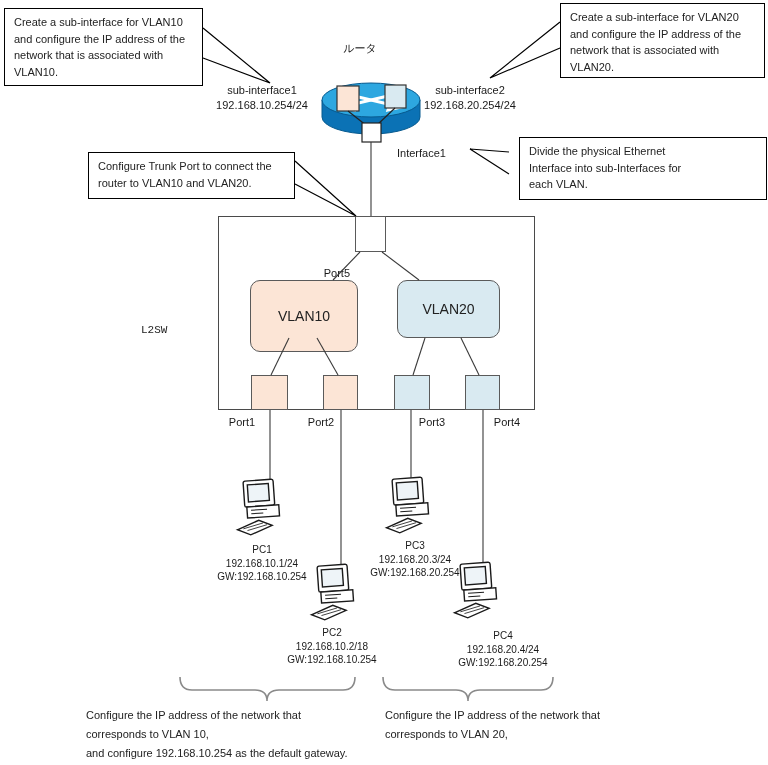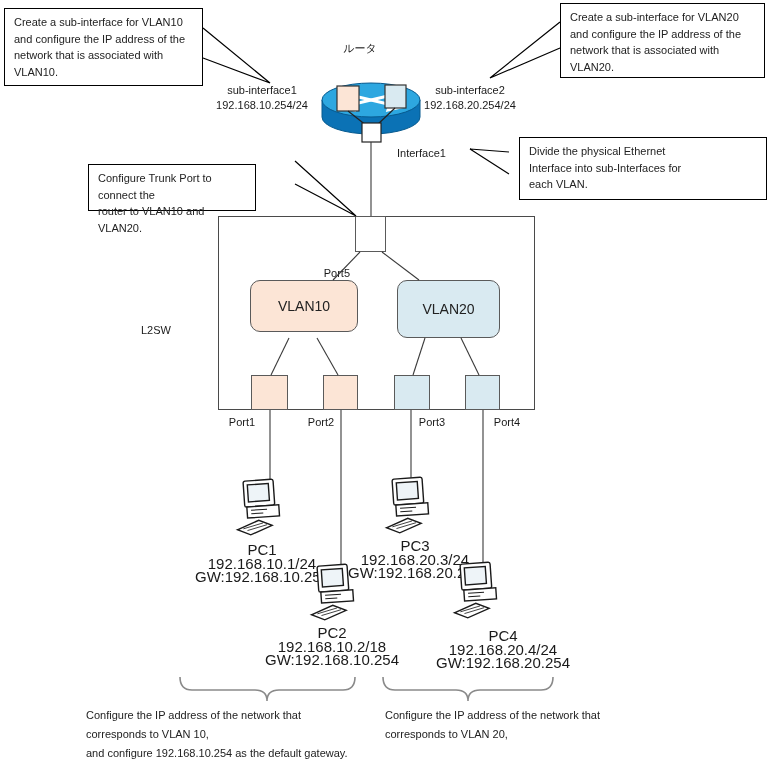--- a/index.html
+++ b/index.html
@@ -14,21 +14,21 @@
   }
   .lbl{position:absolute;font-size:11px;line-height:13px;color:#1a1a1a;white-space:nowrap;}
   .center{text-align:center;}
   .right{text-align:right;}
   .box{position:absolute;box-sizing:border-box;border:1px solid #4a4a4a;background:#fff;}
   .vlanbox{
     position:absolute;box-sizing:border-box;border:1px solid #5a5a5a;border-radius:10px;
     display:flex;align-items:center;justify-content:center;font-size:14px;color:#222;
   }
   .portsq{position:absolute;box-sizing:border-box;border:1px solid #5a5a5a;}
-  .pclabel{position:absolute;width:150px;text-align:center;font-size:15px;line-height:13.5px;color:#1a1a1a;}
+  .pclabel{position:absolute;width:150px;text-align:center;font-size:10px;line-height:13.5px;color:#1a1a1a;}
   .note{position:absolute;font-size:11px;line-height:19px;color:#222;white-space:nowrap;}
   #overlay{position:absolute;left:0;top:0;z-index:6;pointer-events:none;}
   .callout{z-index:2;}
   .lbl,.pclabel,.note{z-index:3;}
   .box,.vlanbox,.portsq{z-index:1;}
 </style>
 </head>
 <body>
 
 <div id="stage">
@@ -40,45 +40,45 @@
     <div>VLAN10.</div>
   </div>
 
   <div class="callout" style="left:560px;top:3px;width:205px;height:75px;">
     <div>Create a sub-interface for VLAN20</div>
     <div>and configure the IP address of the</div>
     <div>network that is associated with</div>
     <div>VLAN20.</div>
   </div>
 
-  <div class="callout" style="left:88px;top:164px;width:168px;height:47px;">
+  <div class="callout" style="left:88px;top:152px;width:207px;height:47px;">
     <div>Configure Trunk Port to connect the</div>
     <div>router to VLAN10 and VLAN20.</div>
   </div>
 
   <div class="callout" style="left:509px;top:137px;width:248px;height:63px;margin-left:10px;">
     <div>Divide the physical Ethernet</div>
     <div>Interface into sub-Interfaces for</div>
     <div>each VLAN.</div>
   </div>
 
   <div class="lbl center" style="left:327px;top:42px;width:66px;">ルータ</div>
   <div class="lbl center" style="left:197px;top:84px;width:130px;">sub-interface1</div>
   <div class="lbl center" style="left:197px;top:99px;width:130px;">192.168.10.254/24</div>
   <div class="lbl center" style="left:405px;top:84px;width:130px;">sub-interface2</div>
   <div class="lbl center" style="left:405px;top:99px;width:130px;">192.168.20.254/24</div>
   <div class="lbl" style="left:397px;top:147px;">Interface1</div>
 
   <div class="box" style="left:218px;top:216px;width:317px;height:194px;"></div>
-  <div class="lbl" style="left:141px;top:324px;">L2SW</div>
+  <div class="lbl" style="left:141px;top:324px;font-family:Liberation Mono, monospace;">L2SW</div>
 
   <div class="portsq" style="left:355px;top:216px;width:31px;height:36px;background:#fff;"></div>
   <div class="lbl right" style="left:292px;top:227px;width:58px;margin-top:40px;">Port5</div>
 
-  <div class="vlanbox" style="left:250px;top:280px;width:108px;height:52px;background:#fce5d6;">
+  <div class="vlanbox" style="left:250px;top:280px;width:108px;height:72px;background:#fce5d6;">
     <span>VLAN10</span>
   </div>
   <div class="vlanbox" style="left:397px;top:280px;width:103px;height:58px;background:#d9eaf1;">
     <span>VLAN20</span>
   </div>
 
   <div class="portsq" style="left:251px;top:375px;width:37px;height:35px;background:#fce5d6;"></div>
   <div class="portsq" style="left:323px;top:375px;width:35px;height:35px;background:#fce5d6;"></div>
   <div class="portsq" style="left:394px;top:375px;width:36px;height:35px;background:#d9eaf1;"></div>
   <div class="portsq" style="left:465px;top:375px;width:35px;height:35px;background:#d9eaf1;"></div>

